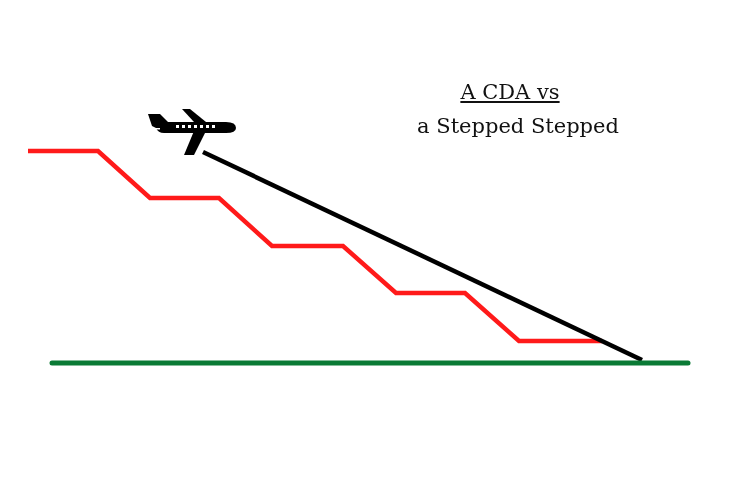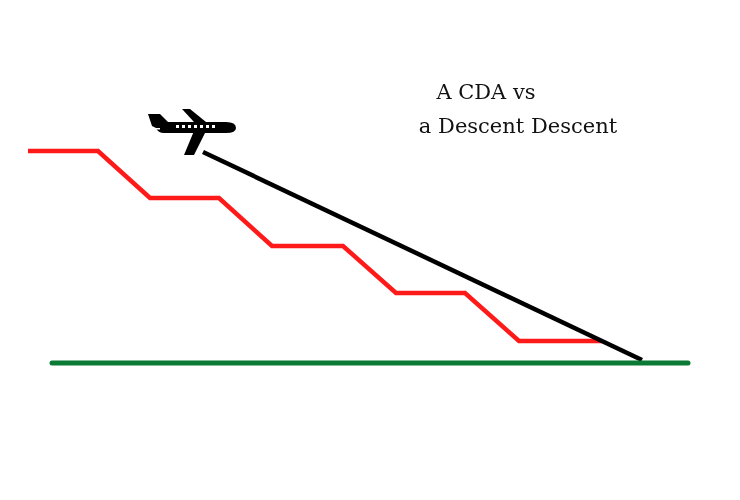--- a/index.html
+++ b/index.html
@@ -38,14 +38,14 @@
       <rect x="188" y="125" width="3" height="3"></rect>
       <rect x="194" y="125" width="3" height="3"></rect>
       <rect x="200" y="125" width="3" height="3"></rect>
       <rect x="206" y="125" width="3" height="3"></rect>
       <rect x="212" y="125" width="3" height="3"></rect>
       <rect x="150" y="128" width="10" height="1.5"></rect>
     </g>
   </g>
 </svg>
 
-<div class="title-line" style="left:386px; top:80px; width:200px;">A CDA vs</div>
-<div class="title-line" style="left:400px; top:114px; width:236px;">a Descent Descent</div>
+<div class="title-line" style="left:410px; top:80px; width:200px;text-decoration:underline;">A CDA vs</div>
+<div class="title-line" style="left:400px; top:114px; width:236px;">a Stepped Stepped</div>
 
 </body></html>

